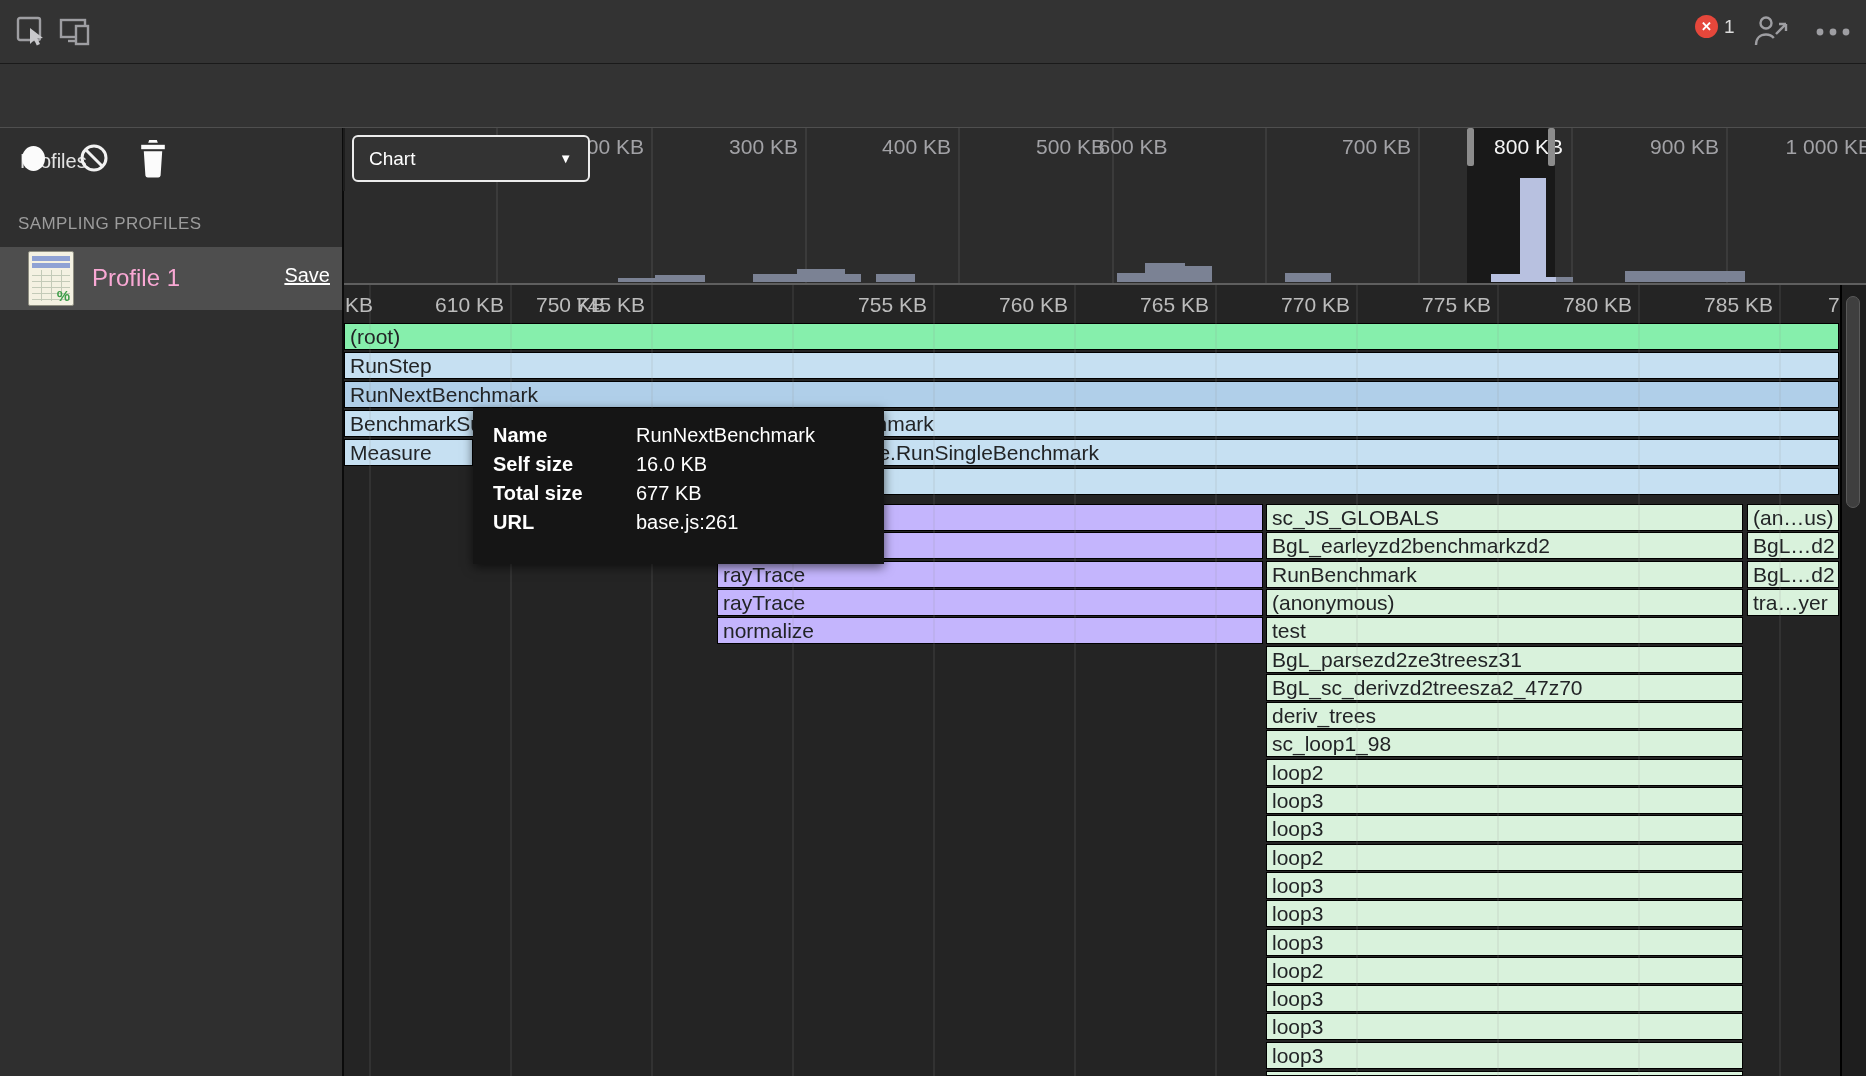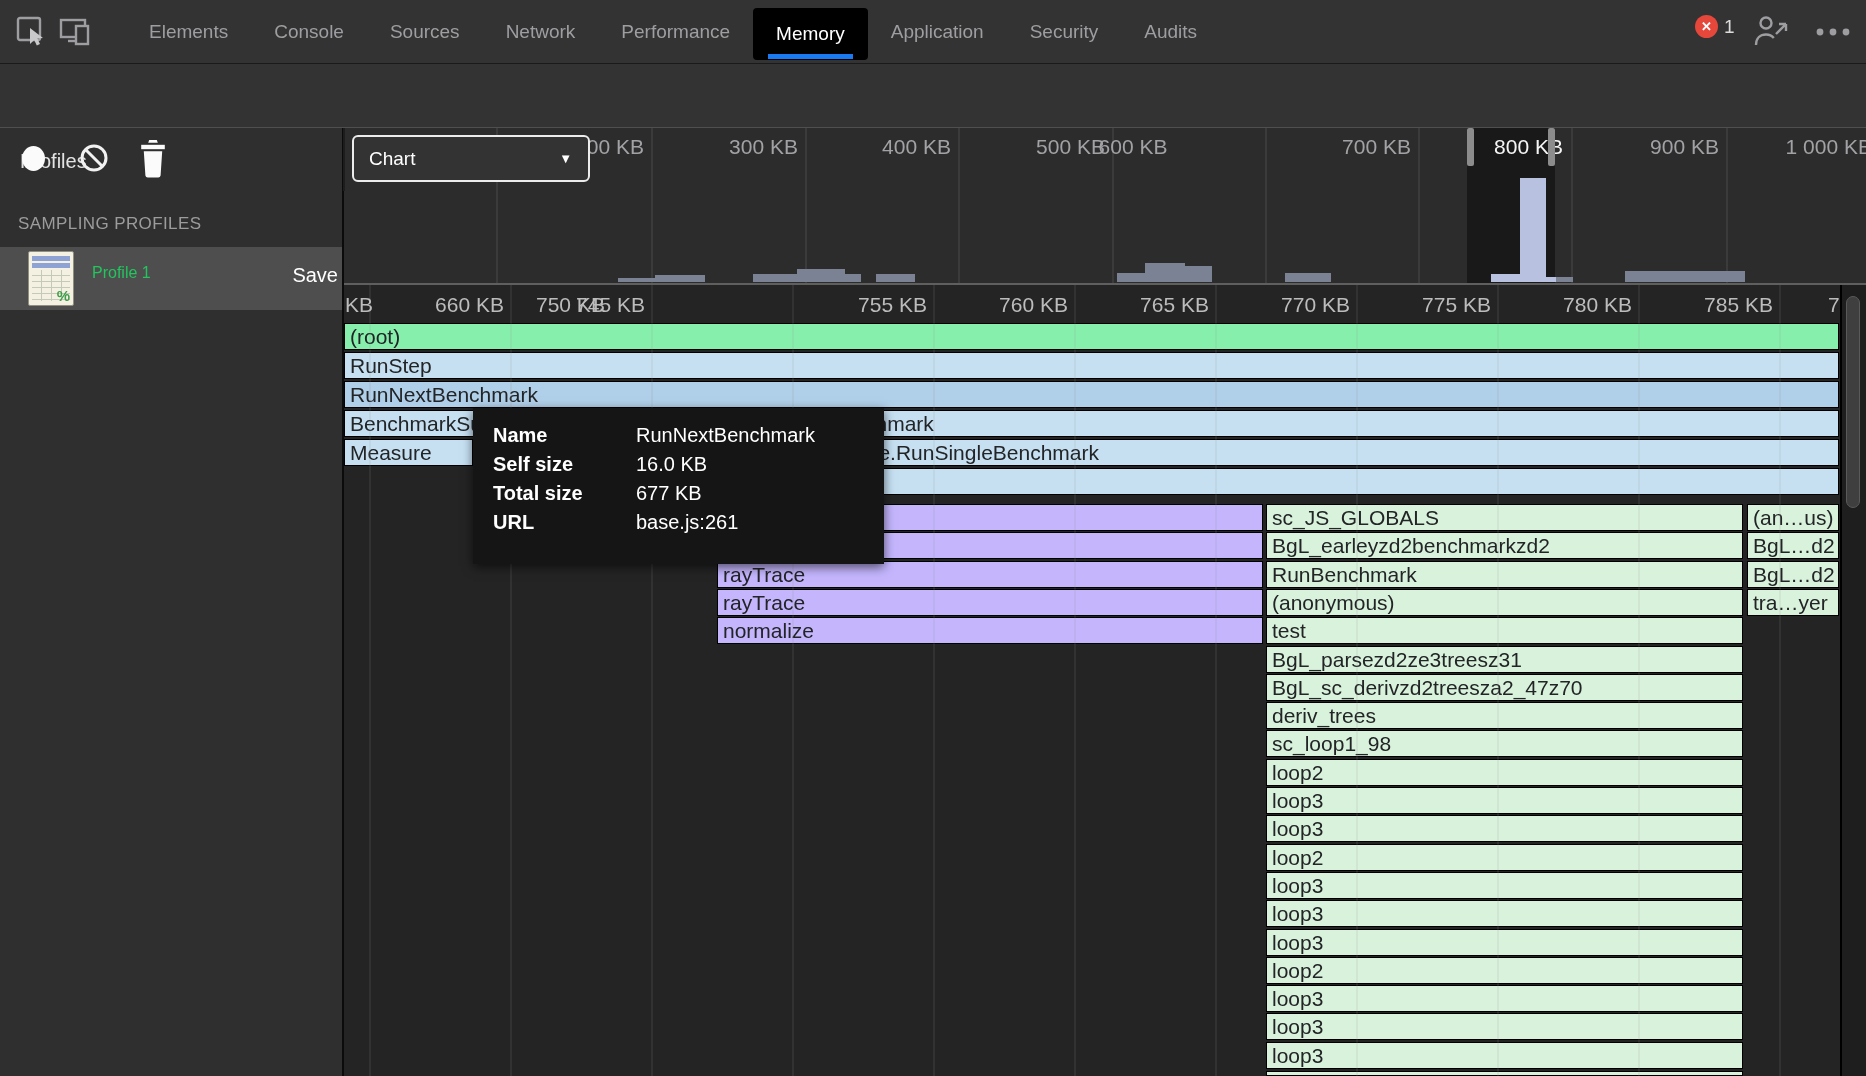--- a/index.html
+++ b/index.html
@@ -27,22 +27,22 @@
         box-sizing:border-box;color:#fff;font-size:19px;display:flex;align-items:center;padding-left:15px;background:#333}
   .chart-select .caret{margin-left:auto;margin-right:16px;font-size:13px;color:#fff}
 
   
   .topline{position:absolute;left:0;top:127px;width:1866px;height:1px;background:#4f4f4f;z-index:38}
   .sidebar{position:absolute;left:0;top:128px;width:342px;height:948px;background:#2f2f2f;z-index:30}
   .v-divider{position:absolute;left:342px;top:128px;width:2px;height:948px;background:#0b0b0b;z-index:31}
   .sb-title{position:absolute;left:20px;top:22px;color:#e3e3e3;font-size:20px}
   .sb-section{position:absolute;left:18px;top:86px;color:#9c9c9c;font-size:17px;letter-spacing:.4px}
   .profile-row{position:absolute;left:0;top:119px;width:342px;height:63px;background:#4e4e4e}
-  .profile-name{position:absolute;left:92px;top:17px;color:#22c55e;font-size:16px}
-  .save-link{position:absolute;right:4px;top:17px;color:#fff;font-size:20px;cursor:pointer}
+  .profile-name{position:absolute;left:92px;top:17px;color:#f9a8d4;font-size:24px}
+  .save-link{position:absolute;right:12px;top:17px;color:#fff;font-size:20px;text-decoration:underline;cursor:pointer}
   .picon{position:absolute;left:28px;top:4px;width:46px;height:55px;background:#f4f1e2;border:1px solid #8f8f82;border-radius:2px;box-sizing:border-box}
   .picon .hdr1{position:absolute;left:3px;top:4px;right:3px;height:5px;background:#8fa2d4}
   .picon .hdr2{position:absolute;left:3px;top:11px;right:3px;height:5px;background:#8fa2d4}
   .picon .grid{position:absolute;left:3px;top:18px;right:3px;bottom:4px;
       background:repeating-linear-gradient(to bottom,transparent 0 5px,#c3cab8 5px 6px),
                  repeating-linear-gradient(to right,transparent 0 9px,#c3cab8 9px 10px)}
   .picon .pct{position:absolute;right:3px;bottom:1px;color:#3e9e4a;font-weight:bold;font-size:15px}
 
   
   .overview-bg{position:absolute;left:344px;top:128px;width:1522px;height:155px;background:#2c2c2c;z-index:1}
@@ -86,31 +86,20 @@
       <path d="M16 14 v16 l4.2-4 2.6 5.6 3.2-1.5 -2.6-5.6 5.6-.5 z" fill="#c9c9cc"></path>
     </svg>
   </span>
   <span class="hicon" style="left:58px">
     <svg width="36" height="36" viewBox="0 0 36 36">
       <rect x="3" y="6" width="24" height="17" fill="none" stroke="#9e9ea2" stroke-width="2.4"></rect>
       <path d="M10 27 h8" stroke="#9e9ea2" stroke-width="2.4"></path>
       <rect x="18" y="12" width="12" height="18" fill="#333" stroke="#9e9ea2" stroke-width="2.4"></rect>
     </svg>
   </span>
-  <div class="tabs" id="tabs">
-      <div class="tab">Elements</div>
-      <div class="tab">Console</div>
-      <div class="tab">Sources</div>
-      <div class="tab">Network</div>
-      <div class="tab">Performance</div>
-      <div class="tab active">Memory</div>
-      <div class="tab">Application</div>
-      <div class="tab">Security</div>
-      <div class="tab">Audits</div>
-    </div>
   <div class="badge">
       <span>✕</span>
     </div>
   <div class="badge-count">1</div>
   <span class="hicon" style="left:1752px;top:12px">
     <svg width="40" height="38" viewBox="0 0 40 38">
       <circle cx="14" cy="11" r="5.5" fill="none" stroke="#9e9ea2" stroke-width="2.4"></circle>
       <path d="M4 33 c0-7 4.5-10.5 10-10.5 3.2 0 6 1.2 7.8 3.4" fill="none" stroke="#9e9ea2" stroke-width="2.4"></path>
       <path d="M24 22 L34 12 M34 12 h-7 M34 12 v7" fill="none" stroke="#9e9ea2" stroke-width="2.4"></path>
     </svg>
@@ -213,21 +202,21 @@
     <div class="fgrid" style="left: 651px; top: 285px; height: 791px;"></div>
     <div class="fgrid" style="left: 792px; top: 285px; height: 791px;"></div>
     <div class="fgrid" style="left: 933px; top: 285px; height: 791px;"></div>
     <div class="fgrid" style="left: 1074px; top: 285px; height: 791px;"></div>
     <div class="fgrid" style="left: 1215px; top: 285px; height: 791px;"></div>
     <div class="fgrid" style="left: 1356px; top: 285px; height: 791px;"></div>
     <div class="fgrid" style="left: 1497px; top: 285px; height: 791px;"></div>
     <div class="fgrid" style="left: 1638px; top: 285px; height: 791px;"></div>
     <div class="fgrid" style="left: 1779px; top: 285px; height: 791px;"></div>
     <div class="rtick" style="left: 345px; top: 292px;">KB</div>
-    <div class="rtick" style="left: 254px; width: 250px; text-align: right; top: 292px;">660 KB</div>
+    <div class="rtick" style="left: 254px; width: 250px; text-align: right; top: 292px;">610 KB</div>
     <div class="rtick" style="left: 395px; width: 250px; text-align: right; top: 292px;">745 KB</div>
     <div class="rtick" style="left: 536px; width: 250px; text-align: left; top: 292px;">750 KB</div>
     <div class="rtick" style="left: 677px; width: 250px; text-align: right; top: 292px;">755 KB</div>
     <div class="rtick" style="left: 818px; width: 250px; text-align: right; top: 292px;">760 KB</div>
     <div class="rtick" style="left: 959px; width: 250px; text-align: right; top: 292px;">765 KB</div>
     <div class="rtick" style="left: 1100px; width: 250px; text-align: right; top: 292px;">770 KB</div>
     <div class="rtick" style="left: 1241px; width: 250px; text-align: right; top: 292px;">775 KB</div>
     <div class="rtick" style="left: 1382px; width: 250px; text-align: right; top: 292px;">780 KB</div>
     <div class="rtick" style="left: 1523px; width: 250px; text-align: right; top: 292px;">785 KB</div>
     <div class="rtick" style="left: 1828px; top: 292px;">7</div>

